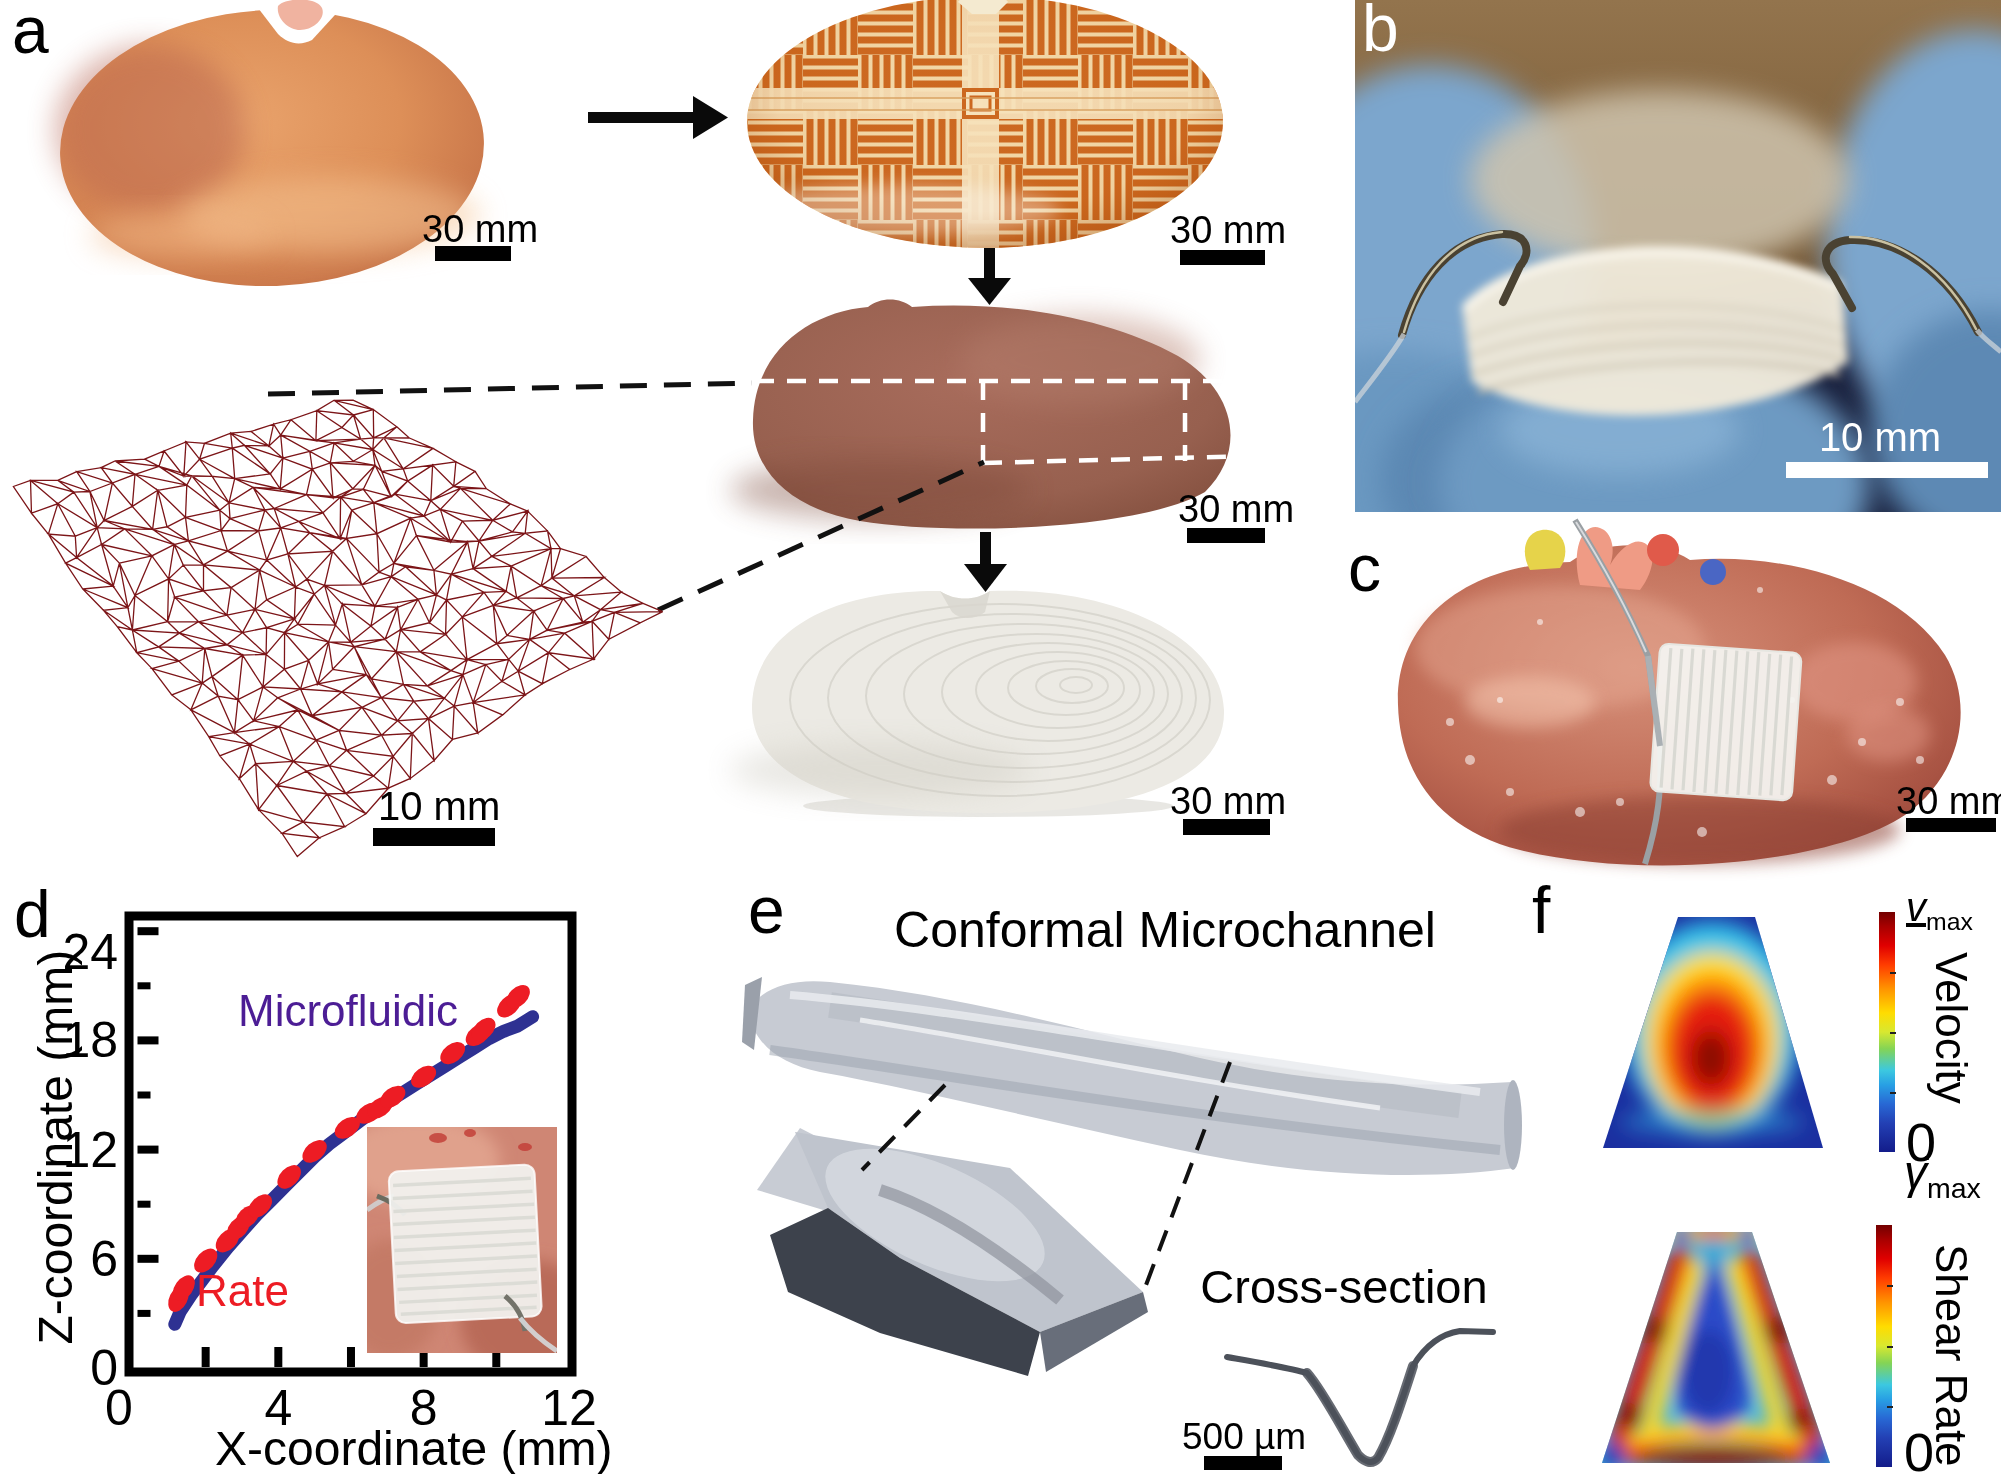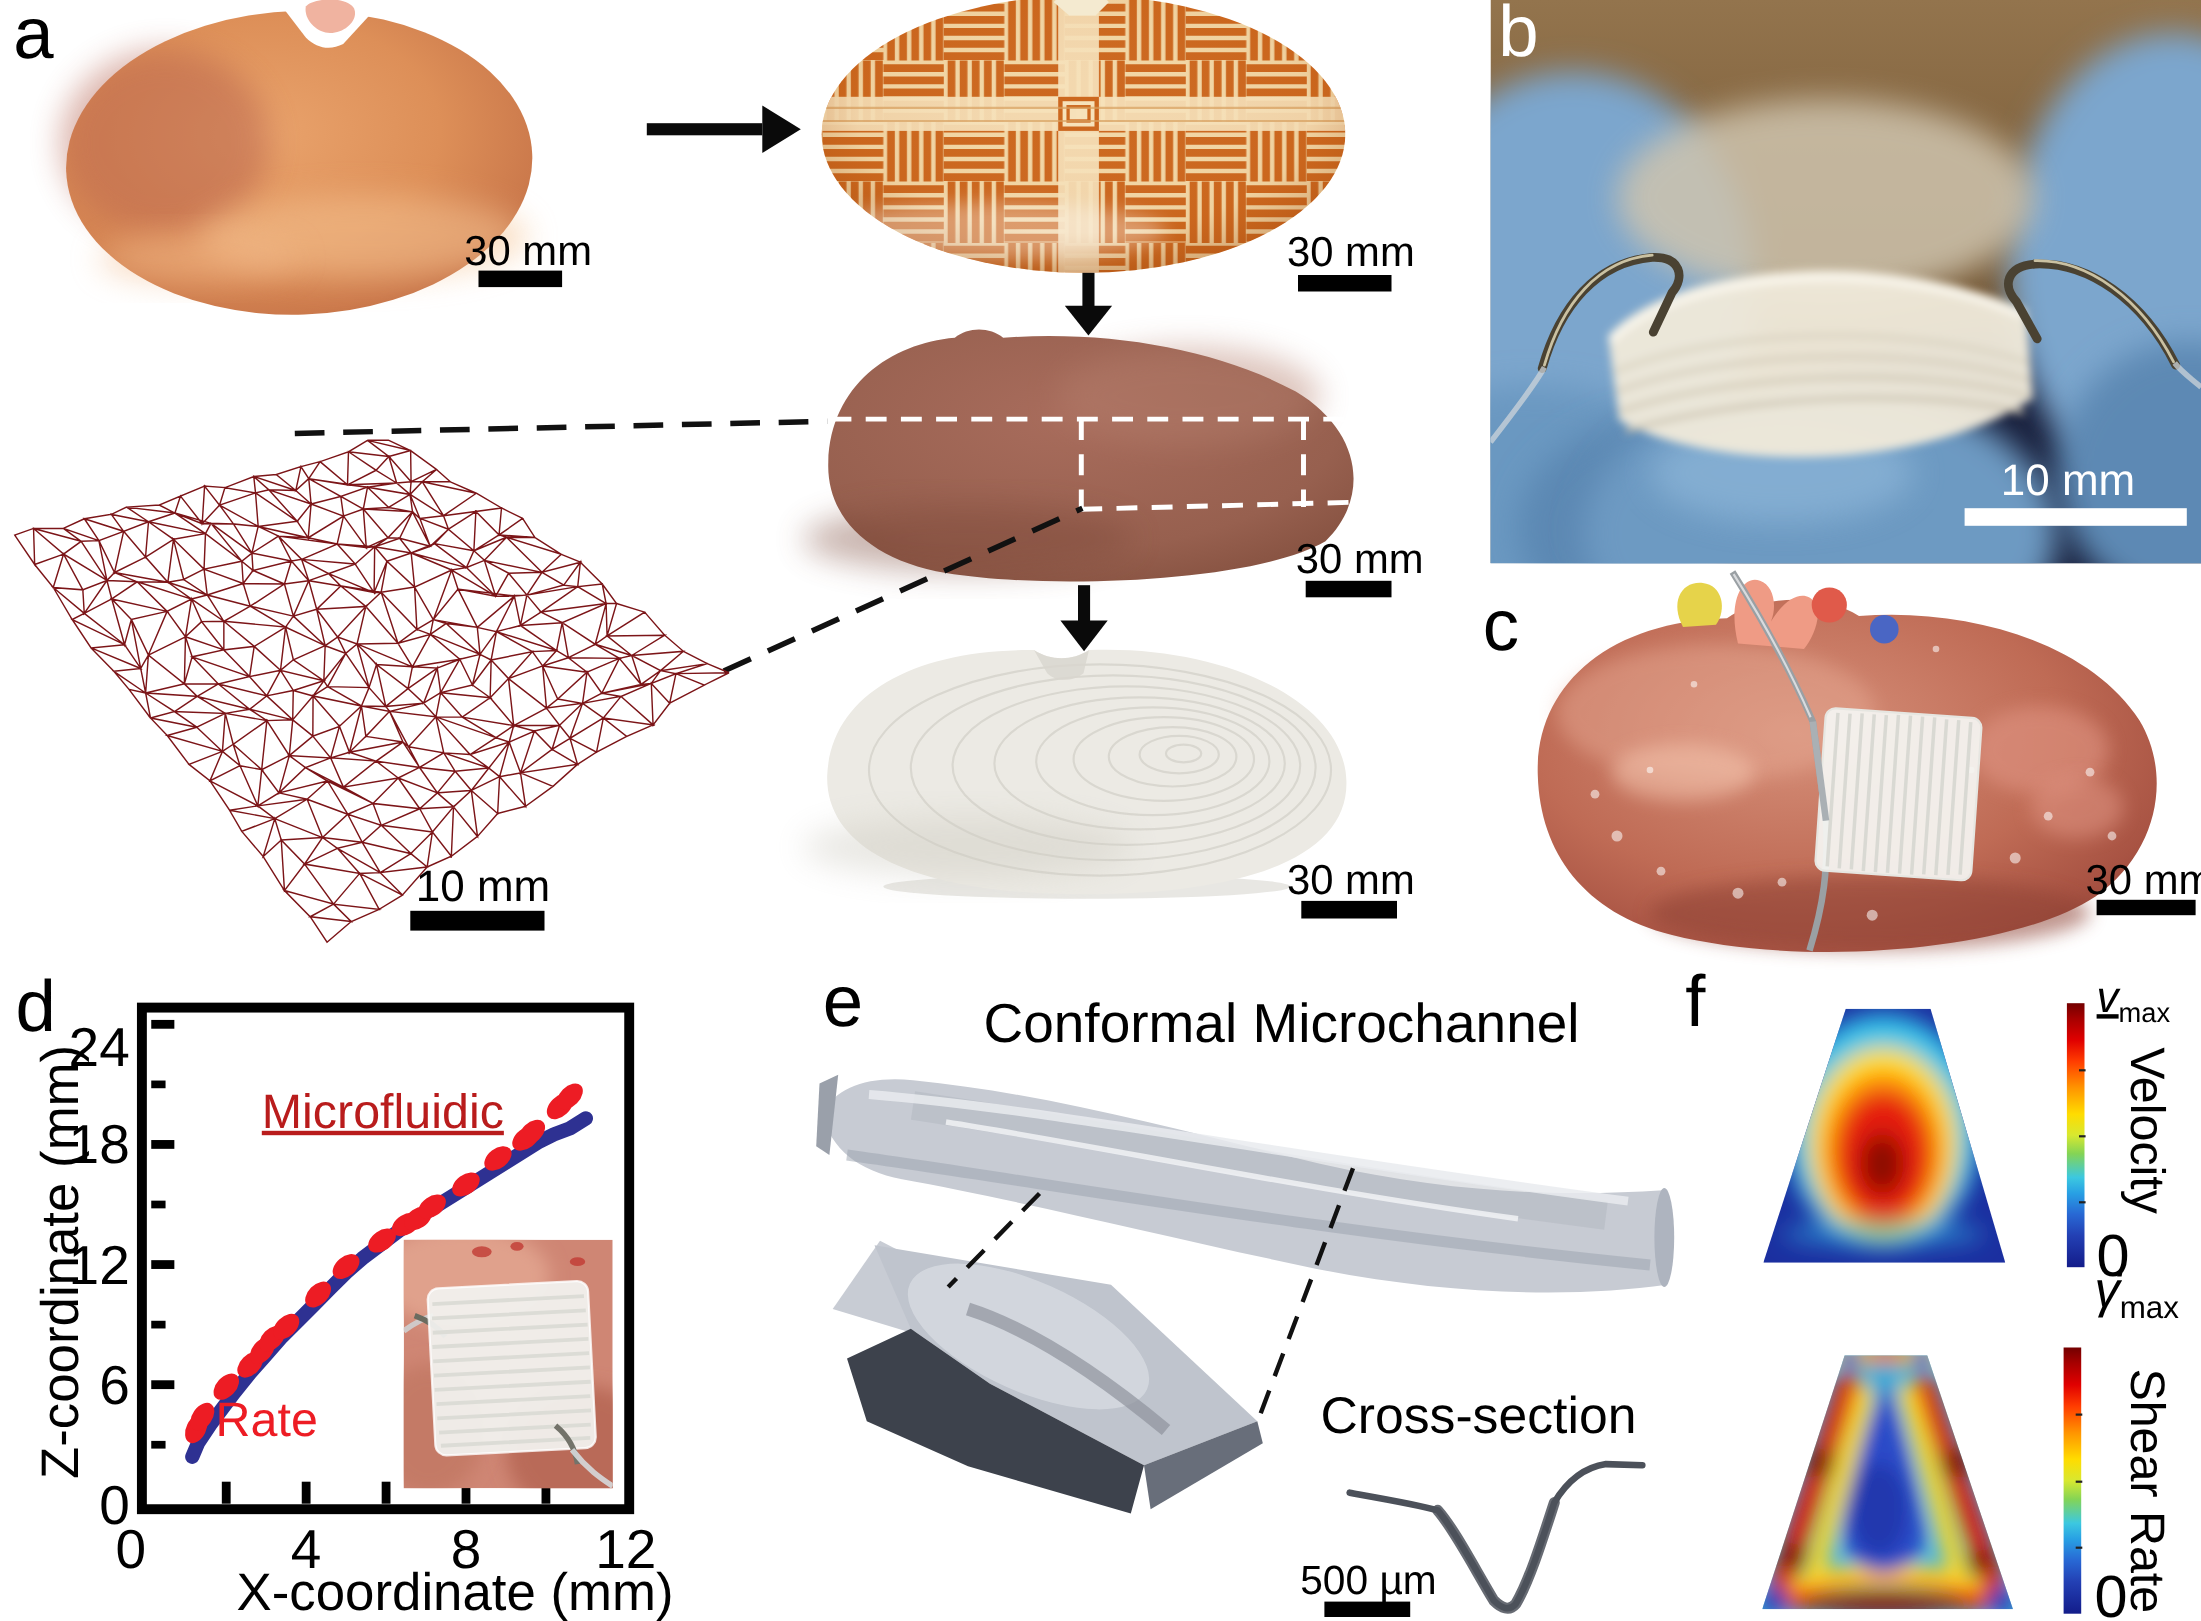--- a/index.html
+++ b/index.html
@@ -396,21 +396,21 @@
 
 <div class="t" style="left:1362px;top:-6px;font-size:66px;color:#fff;">b</div>
 <div class="t center" style="left:1800px;top:416px;width:160px;font-size:40px;color:#fff;">10 mm</div>
 <div class="whitebar" style="left:1786px;top:462px;width:202px;height:16px;"></div>
 
 <div class="t" style="left:1348px;top:534px;font-size:66px;">c</div>
 <div class="t center" style="left:1896px;top:782px;width:106px;font-size:38px;">30 mm</div>
 <div class="bar" style="left:1906px;top:818px;width:90px;height:14px;"></div>
 
 <div class="t" style="left:14px;top:880px;font-size:66px;">d</div>
-<div class="t" style="left:238px;top:988px;font-size:44px;color:#b91c1c;text-decoration:underline;">Microfluidic</div>
+<div class="t" style="left:238px;top:988px;font-size:44px;color:#4c1d95;">Microfluidic</div>
 <div class="t" style="left:196px;top:1268px;font-size:44px;color:#ed1c24;">Rate</div>
 <div class="t center" style="left:-164px;top:1122px;width:440px;font-size:48px;transform:rotate(-90deg);">Z-coordinate (mm)</div>
 <div class="t center" style="left:215px;top:1424px;width:394px;font-size:48px;">X-coordinate (mm)</div>
 
 <div class="t" style="left:748px;top:876px;font-size:66px;">e</div>
 <div class="t center" style="left:880px;top:904px;width:570px;font-size:50px;">Conformal Microchannel</div>
 <div class="t center" style="left:1188px;top:1262px;width:312px;font-size:47px;">Cross-section</div>
 <div class="t center" style="left:1182px;top:1418px;width:124px;font-size:37px;">500 µm</div>
 <div class="bar" style="left:1204px;top:1456px;width:78px;height:14px;"></div>
 

